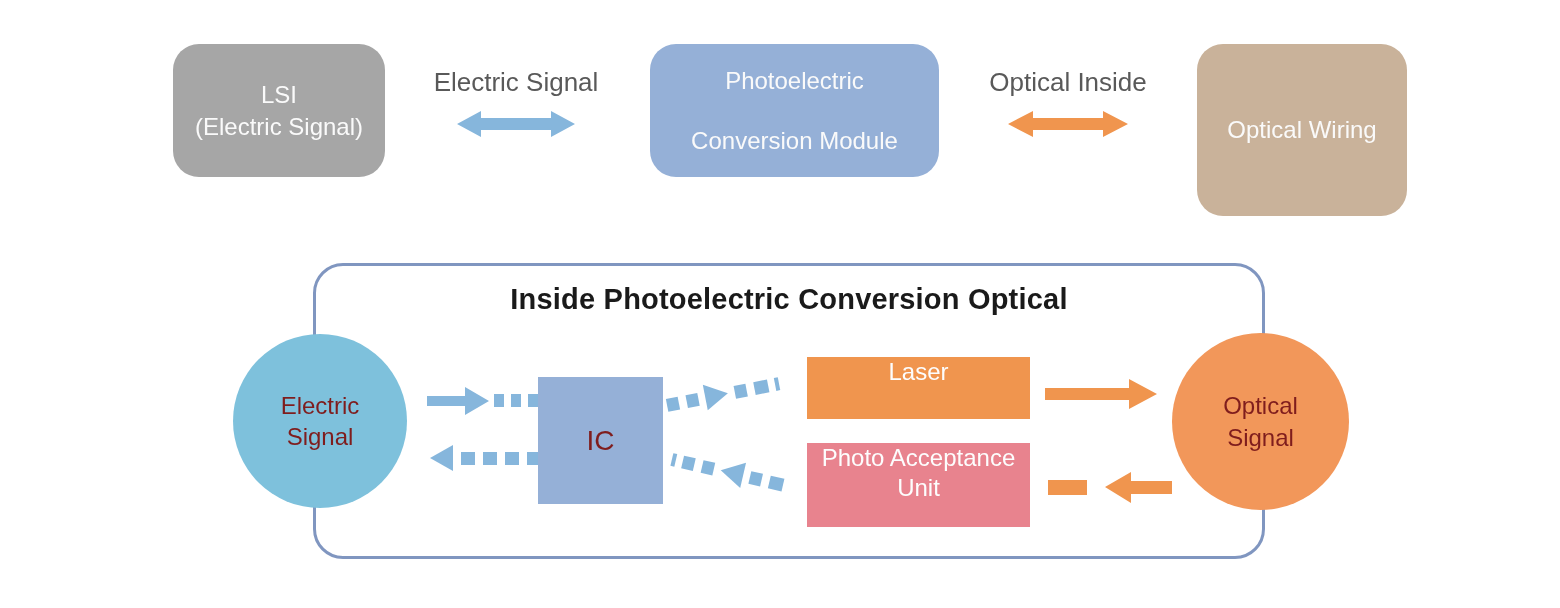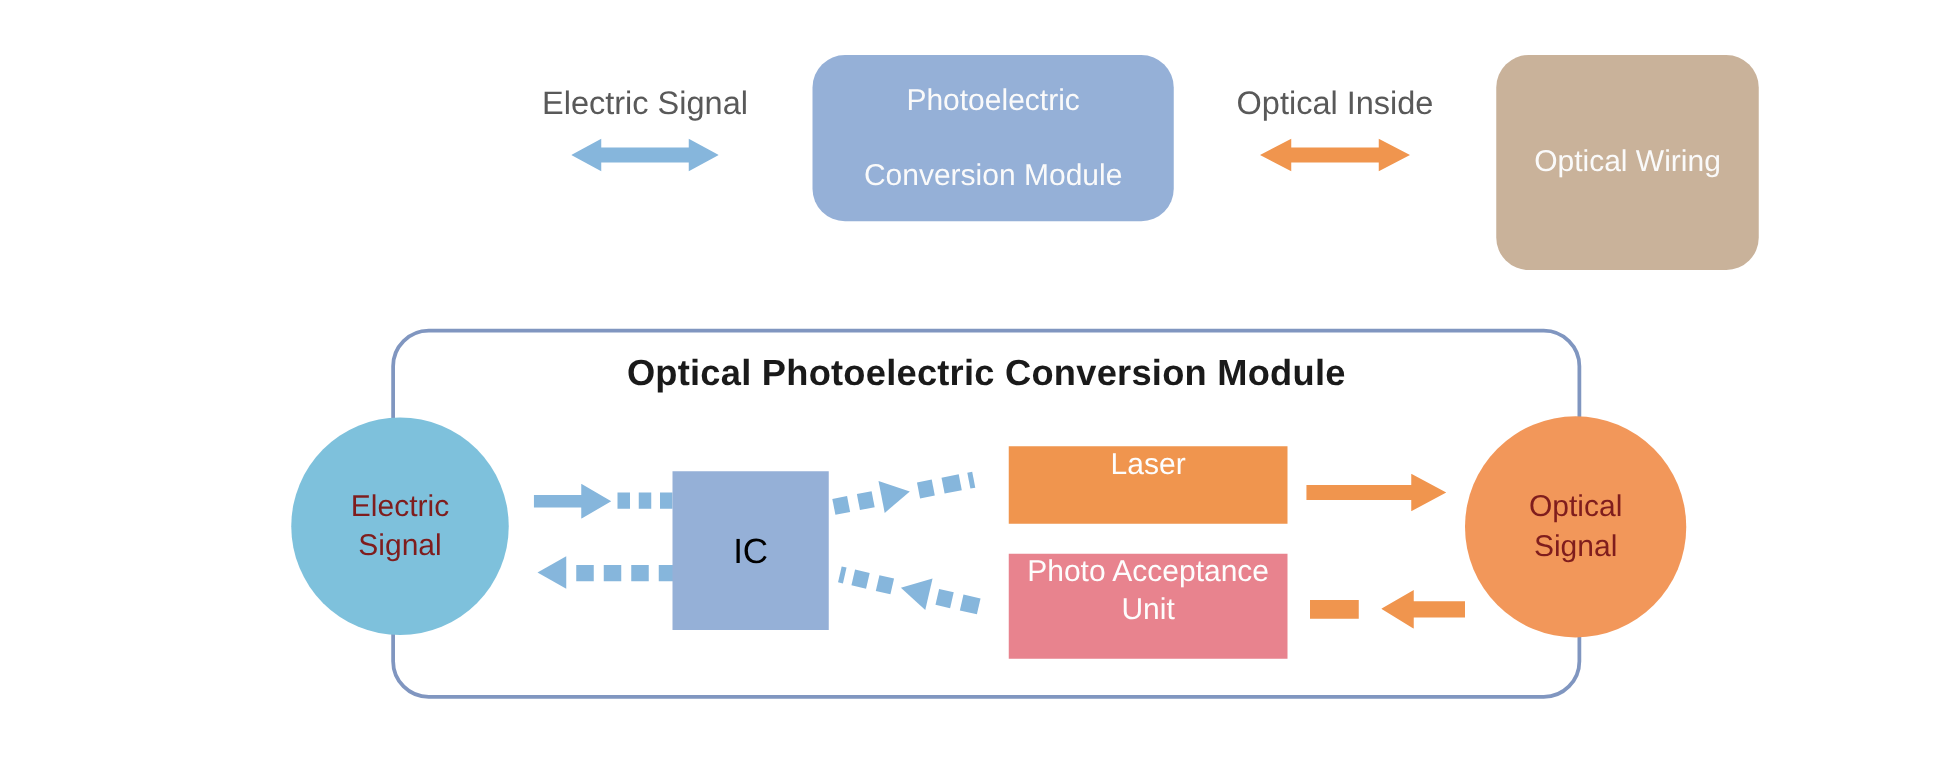--- a/index.html
+++ b/index.html
@@ -73,21 +73,21 @@
     line-height: 1.3;
     text-align: center;
   }
   .circle-electric { left: 233px;  top: 334px; width: 174px; height: 174px; background: var(--sky-blue); }
   .circle-optical  { left: 1172px; top: 333px; width: 177px; height: 177px; background: var(--orange-circle); }
 
   .ic-box {
     left: 538px; top: 377px; width: 125px; height: 127px;
     background: var(--blue-box);
     display: flex; align-items: center; justify-content: center;
-    color: #000000; font-size: 28px;
+    color: #7f1d1d; font-size: 28px;
   }
   .inner-rect {
     display: flex; flex-direction: column;
     align-items: center; 
     color: #fdfdfd; font-size: 24px; line-height: 1.25; text-align: center;
   }
   .laser-box { left: 807px; top: 357px; width: 223px; height: 62px; background: var(--orange); }
   .pau-box   { left: 807px; top: 443px; width: 223px; height: 84px; background: var(--pink-box); }
 
   
@@ -119,20 +119,24 @@
 
   .diag { transform-origin: left center; height: 26px; }
   .diag-up   { left: 667px; top: 392px; transform: rotate(-11deg); }
   .diag-down { left: 672px; top: 446px; transform: rotate(13deg); } .gap7 { width: 7px; } .gap8 { width: 8px; } .gap18 { width: 18px; }
 </style>
 </head>
 <body>
 
 <div class="canvas">
 
+  <div class="abs rbox box-lsi">
+    <div>LSI</div>
+    <div>(Electric Signal)</div>
+  </div>
 
   <div class="abs signal-group sg-electric">
     <div class="signal-label">Electric Signal</div>
     <div class="double-arrow blue">
       <svg width="118" height="30" viewBox="0 0 118 30">
         <polygon points="0,15 24,2 24,9 94,9 94,2 118,15 94,28 94,21 24,21 24,28"></polygon>
       </svg>
     </div>
   </div>
 
@@ -148,21 +152,21 @@
         <polygon points="0,15 25,2 25,9 95,9 95,2 120,15 95,28 95,21 25,21 25,28"></polygon>
       </svg>
     </div>
   </div>
 
   <div class="abs rbox box-wiring">
     <div>Optical Wiring</div>
   </div>
 
   <div class="abs module-frame"></div>
-  <div class="abs module-title">Optical Photoelectric Conversion Module</div>
+  <div class="abs module-title">Inside Photoelectric Conversion Optical</div>
 
   <div class="abs svg-arrow blue-fill" style="left:427px; top:387px;">
     <svg width="62" height="28" viewBox="0 0 62 28">
       <polygon points="0,9 38,9 38,0 62,14 38,28 38,19 0,19"></polygon>
     </svg>
   </div>
 
   <div class="abs dash-row" style="left:494px; top:394px;">
     <div class="dash small"></div>
       <div class="gap7"></div>

